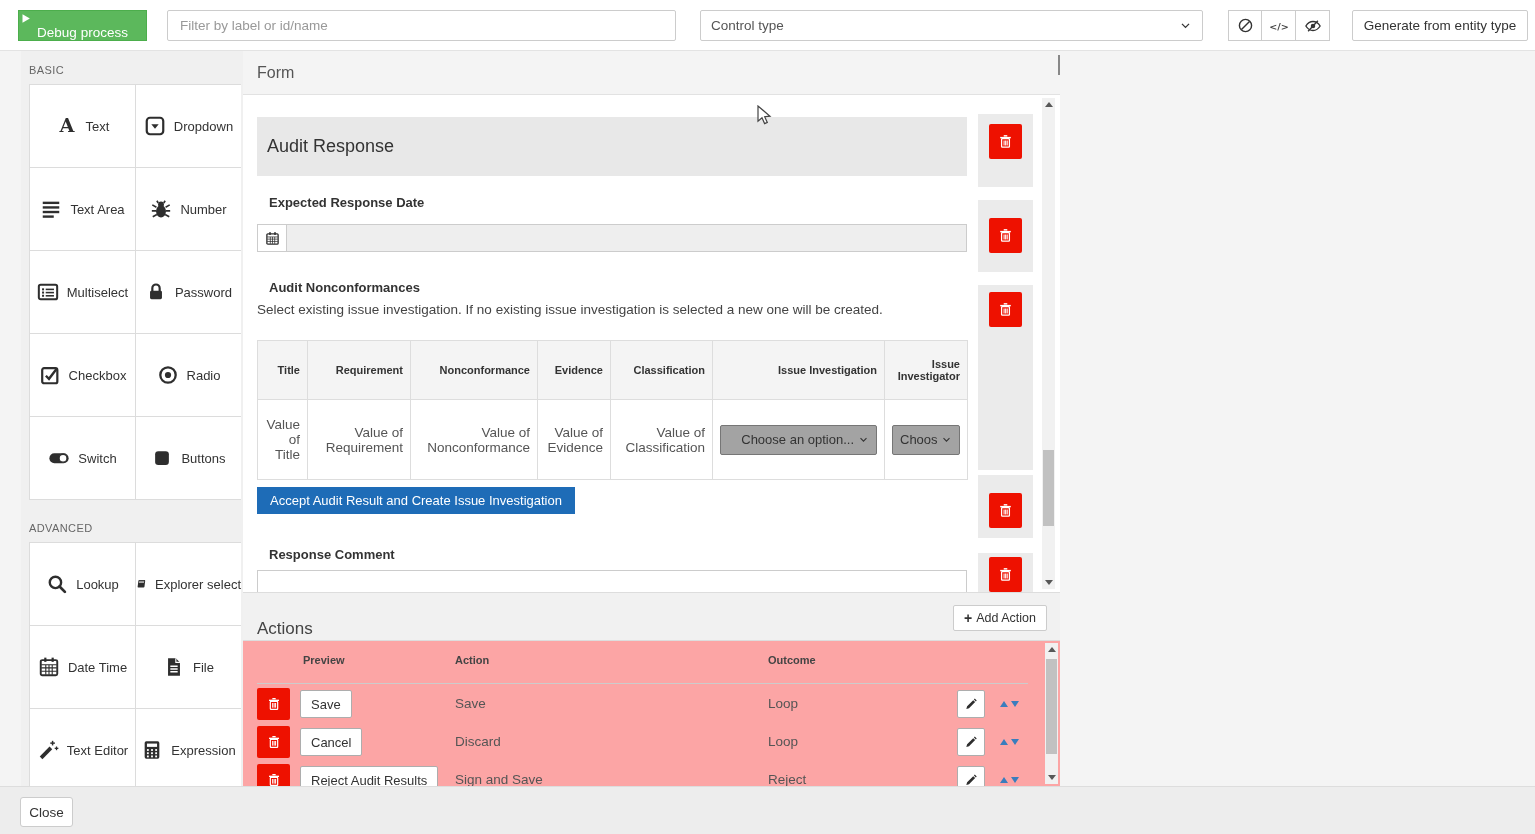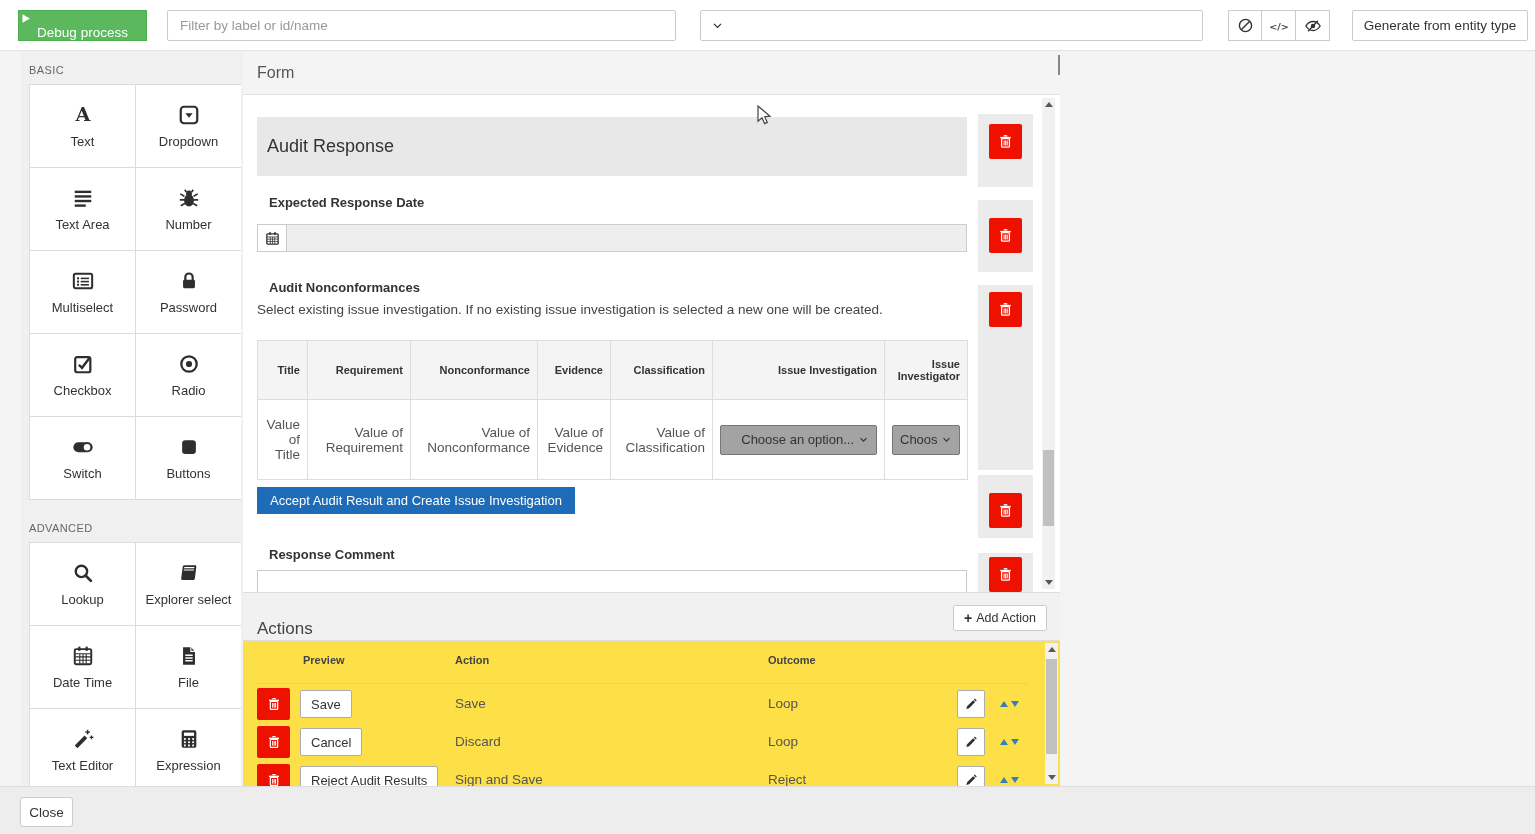--- a/index.html
+++ b/index.html
@@ -18,21 +18,21 @@
   .ctype-select { position:absolute; left:700px; top:10px; width:503px; height:31px; border:1px solid #ccc; border-radius:2px; background:#fff; display:flex; align-items:center; padding:0 10px; color:#555; font-size:13.5px; }
   .ctype-select .txt { flex:1; }
   .icon-group { position:absolute; left:1228px; top:10px; height:31px; display:flex; }
   .icon-group .btn { width:34px; height:31px; border-radius:0; }
   .icon-group .btn + .btn { border-left:none; }
   .generate-btn { position:absolute; left:1352px; top:10px; width:176px; height:31px; font-size:13.5px; color:#333; }
   
   .sidebar { position:absolute; left:0; top:51px; width:243px; height:735px; background:#f0f0f0; overflow:hidden;margin-left:21px; }
   .side-label { padding:13px 0 8px 8px; font-size:11px; color:#666; letter-spacing:.4px; }
   .tile-grid { margin-left:8px; width:212px; display:grid; grid-template-columns:105px 105px; gap:1px; background:#dcdcdc; border:1px solid #dcdcdc; }
-  .tile { background:#fff; height:82px; display:flex; flex-direction:column; align-items:center; justify-content:center; gap:8px; cursor:default; }
+  .tile { background:#fff; height:82px; display:flex; flex-direction:row; align-items:center; justify-content:center; gap:8px; cursor:default; }
   .tile .lbl { font-size:13px; color:#333; white-space:nowrap; }
   .ic { width:22px; height:22px; display:block; }
   
   .sb { position:absolute; width:13px; background:#f1f1f1; }
   .sb-up, .sb-down { position:absolute; left:0; width:13px; height:13px; }
   .sb-up  { top:0; }  .sb-down { bottom:0; }
   .sb-up::after  { content:""; position:absolute; left:2.5px; top:4px; border-left:4px solid transparent; border-right:4px solid transparent; border-bottom:5px solid #585858; }
   .sb-down::after{ content:""; position:absolute; left:2.5px; top:4px; border-left:4px solid transparent; border-right:4px solid transparent; border-top:5px solid #585858; }
   .sb-thumb { position:absolute; left:1px; width:11px; background:#c1c1c1; }
   .sidebar-sb { right:0; top:0; height:735px; }
@@ -57,21 +57,21 @@
   
   .del-block { position:absolute; left:735px; width:55px; background:#ebebeb; }
   .del-btn { position:absolute; left:11px; width:33px; height:35px; background:#ee1100; border:none; border-radius:2px; display:flex; align-items:center; justify-content:center; }
   .content-sb { right:5px; top:3px; height:491px; }
   
   .actions-band { position:absolute; left:0; top:541px; right:0; height:49px; background:#f1f1f1; border-top:1px solid #ddd; border-bottom:1px solid #ddd; }
   .actions-title { position:absolute; left:14px; top:12px; line-height:48px; font-size:17px; color:#444; }
   .add-action-btn { position:absolute; right:13px; top:12px; height:26px; padding:0 10px; font-size:12.5px; gap:4px; color:#333; }
   .plus-glyph { font-weight:bold; font-size:14px; }
   
-  .actions-list { position:absolute; left:0; top:590px; right:0; height:145px; background:#fde047; overflow:hidden; }
+  .actions-list { position:absolute; left:0; top:590px; right:0; height:145px; background:#fca5a5; overflow:hidden; }
   .al-head { position:absolute; top:13px; font-size:11px; font-weight:bold; color:#444; }
   .al-divider { position:absolute; left:14px; top:42px; width:771px; border-bottom:1px solid #ccc; }
   .al-row { position:absolute; left:0; width:100%; height:38px; }
   .al-trash { position:absolute; left:14px; top:3px; width:33px; height:32px; background:#ee1100; border:none; border-radius:2px; display:flex; align-items:center; justify-content:center; }
   .preview-btn { position:absolute; left:57px; top:5px; height:28px; border:1px solid #adadad; background:#fff; border-radius:2px; font-size:13px; color:#333; padding:0 10px; font-family:"Liberation Sans",sans-serif; }
   .al-text { position:absolute; top:0; line-height:38px; font-size:13.5px; color:#555; }
   .pencil-btn { position:absolute; left:714px; top:5px; width:28px; height:28px; border:1px solid #adadad; background:#fff; border-radius:2px; display:flex; align-items:center; justify-content:center; }
   .sort-arrows { position:absolute; left:757px; top:16px; display:flex; gap:3px; }
   .sort-up { width:0; height:0; border-left:4px solid transparent; border-right:4px solid transparent; border-bottom:6px solid #3a7dbd; }
   .sort-down { width:0; height:0; border-left:4px solid transparent; border-right:4px solid transparent; border-top:6px solid #3a7dbd; }
@@ -218,20 +218,21 @@
 
 <div class="toolbar">
   <button class="debug-btn">
     <svg class="ic" style="width:13px;height:13px">
         <use href="#s-play"></use>
       </svg>
     <span>Debug process</span>
   </button>
   <input class="filter-input" placeholder="Filter by label or id/name" style="">
   <div class="ctype-select">
+    <span class="txt">Control type</span>
     <svg class="ic" style="width:13px;height:13px">
         <use href="#s-chevron"></use>
       </svg>
   </div>
   <div class="icon-group">
     <button class="btn">
         <svg class="ic" style="width:17px;height:17px">
           <use href="#s-ban"></use>
         </svg>
       </button>

